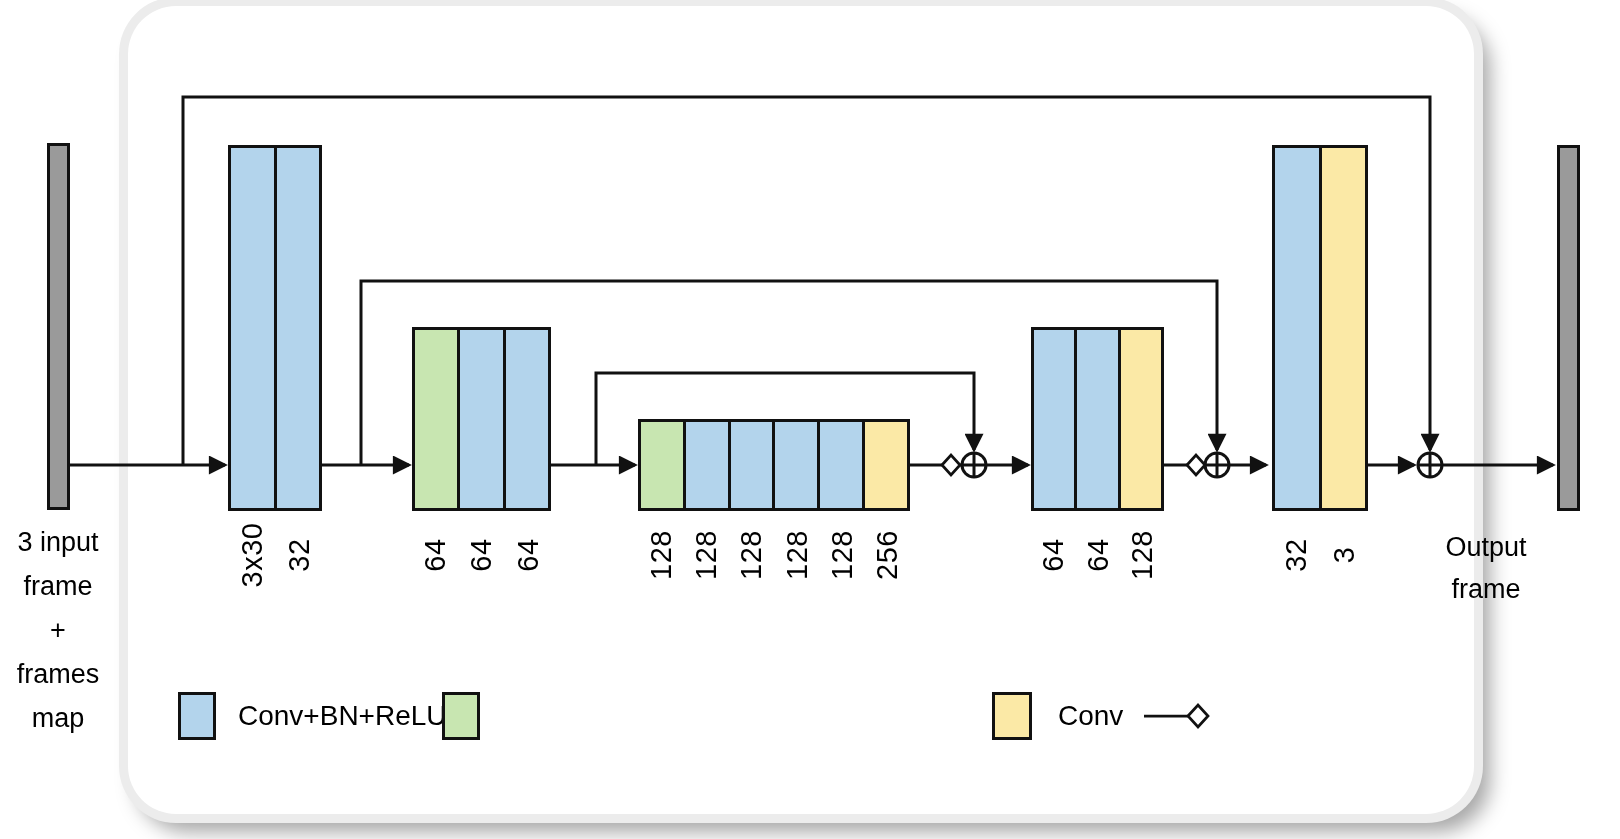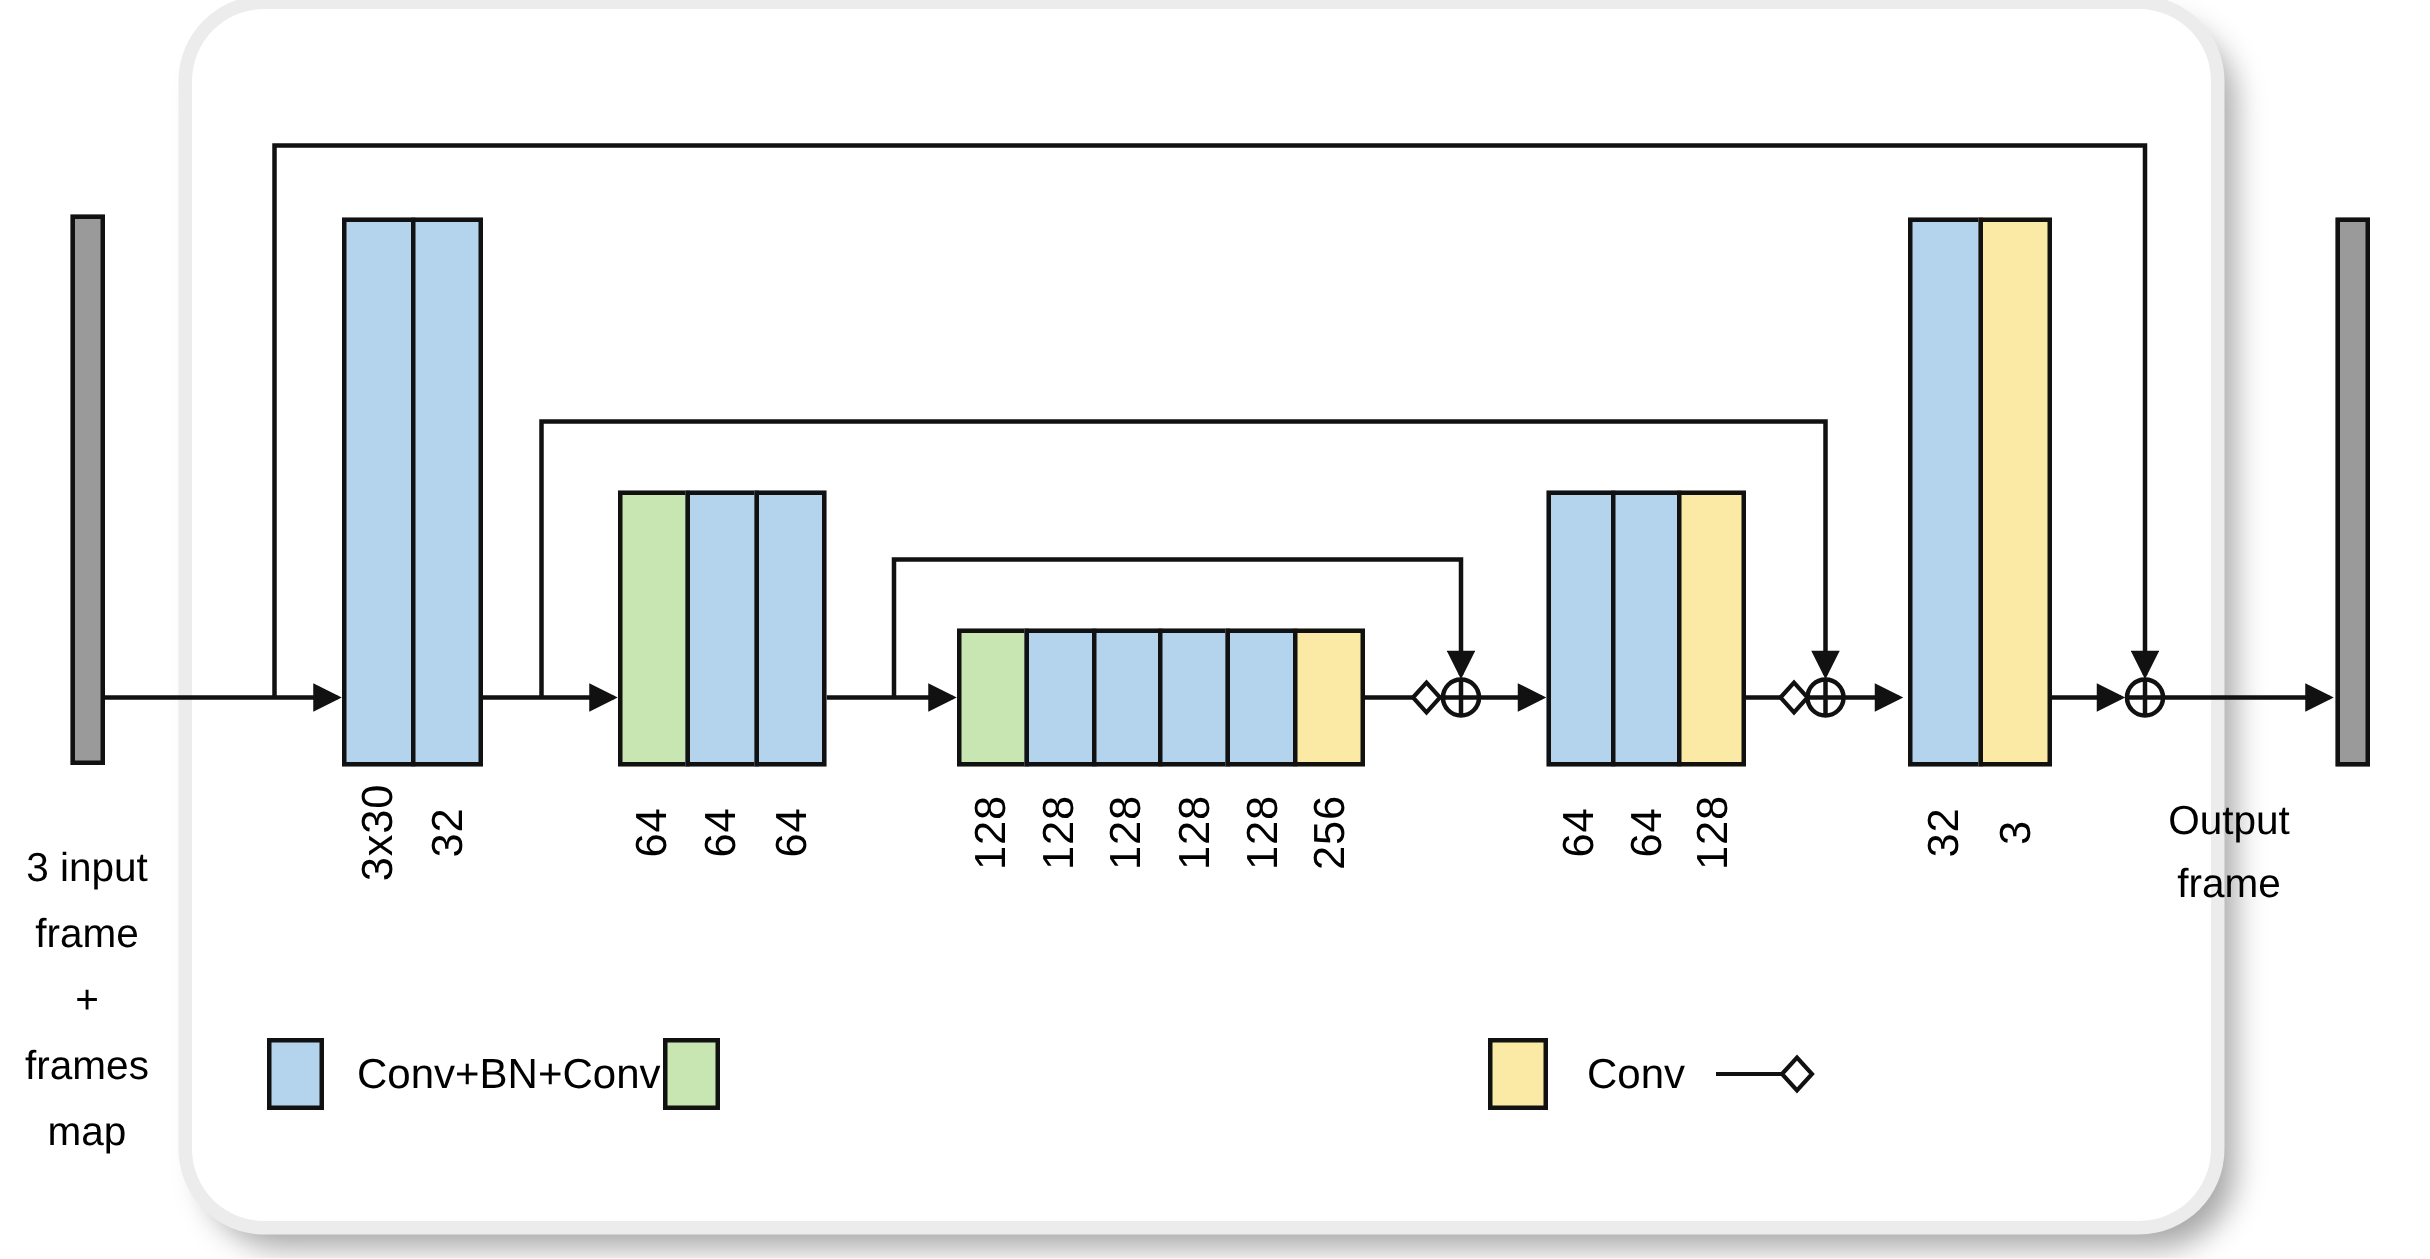--- a/index.html
+++ b/index.html
@@ -164,34 +164,34 @@
   <div class="vlabel" style="left:787px; top:538px;">128</div>
   <div class="vlabel" style="left:832px; top:538px;">256</div>
 
   <div class="vlabel" style="left:998px; top:538px;">64</div>
   <div class="vlabel" style="left:1043px; top:538px;">64</div>
   <div class="vlabel" style="left:1087px; top:538px;">128</div>
 
   <div class="vlabel" style="left:1241px; top:538px;">32</div>
   <div class="vlabel" style="left:1289px; top:538px;">3</div>
 
-  <div class="iolabel" style="left:2px; top:556px; width:112px;">
+  <div class="iolabel" style="left:2px; top:520px; width:112px;">
     <span>3 input</span>
     <span>frame</span>
     <span>+</span>
     <span>frames</span>
     <span>map</span>
   </div>
   <div class="iolabel" style="left:1430px; top:526px; width:112px; line-height:42px;">
     <span>Output</span>
     <span>frame</span>
   </div>
 
   <div class="legend-swatch" style="left: 178px; background-color: rgb(179, 212, 236);"></div>
-  <div class="legend-label" style="left:238px;">Conv+BN+Conv</div>
+  <div class="legend-label" style="left:238px;">Conv+BN+ReLU</div>
 
   <div class="legend-swatch" style="left: 442px; background-color: rgb(200, 230, 177);"></div>
 
   <div class="legend-swatch" style="left: 992px; width: 40px; background-color: rgb(251, 233, 166);"></div>
   <div class="legend-label" style="left:1058px;">Conv</div>
 
   <svg class="legend-symbol" style="left:1142px;" width="74" height="48" viewBox="0 0 74 48">
     <g stroke="#111" stroke-width="2.75" fill="none">
       <path d="M2,24 H46"></path>
       <path d="M46,24 L56,13 L66,24 L56,35 Z" fill="#fff"></path>

